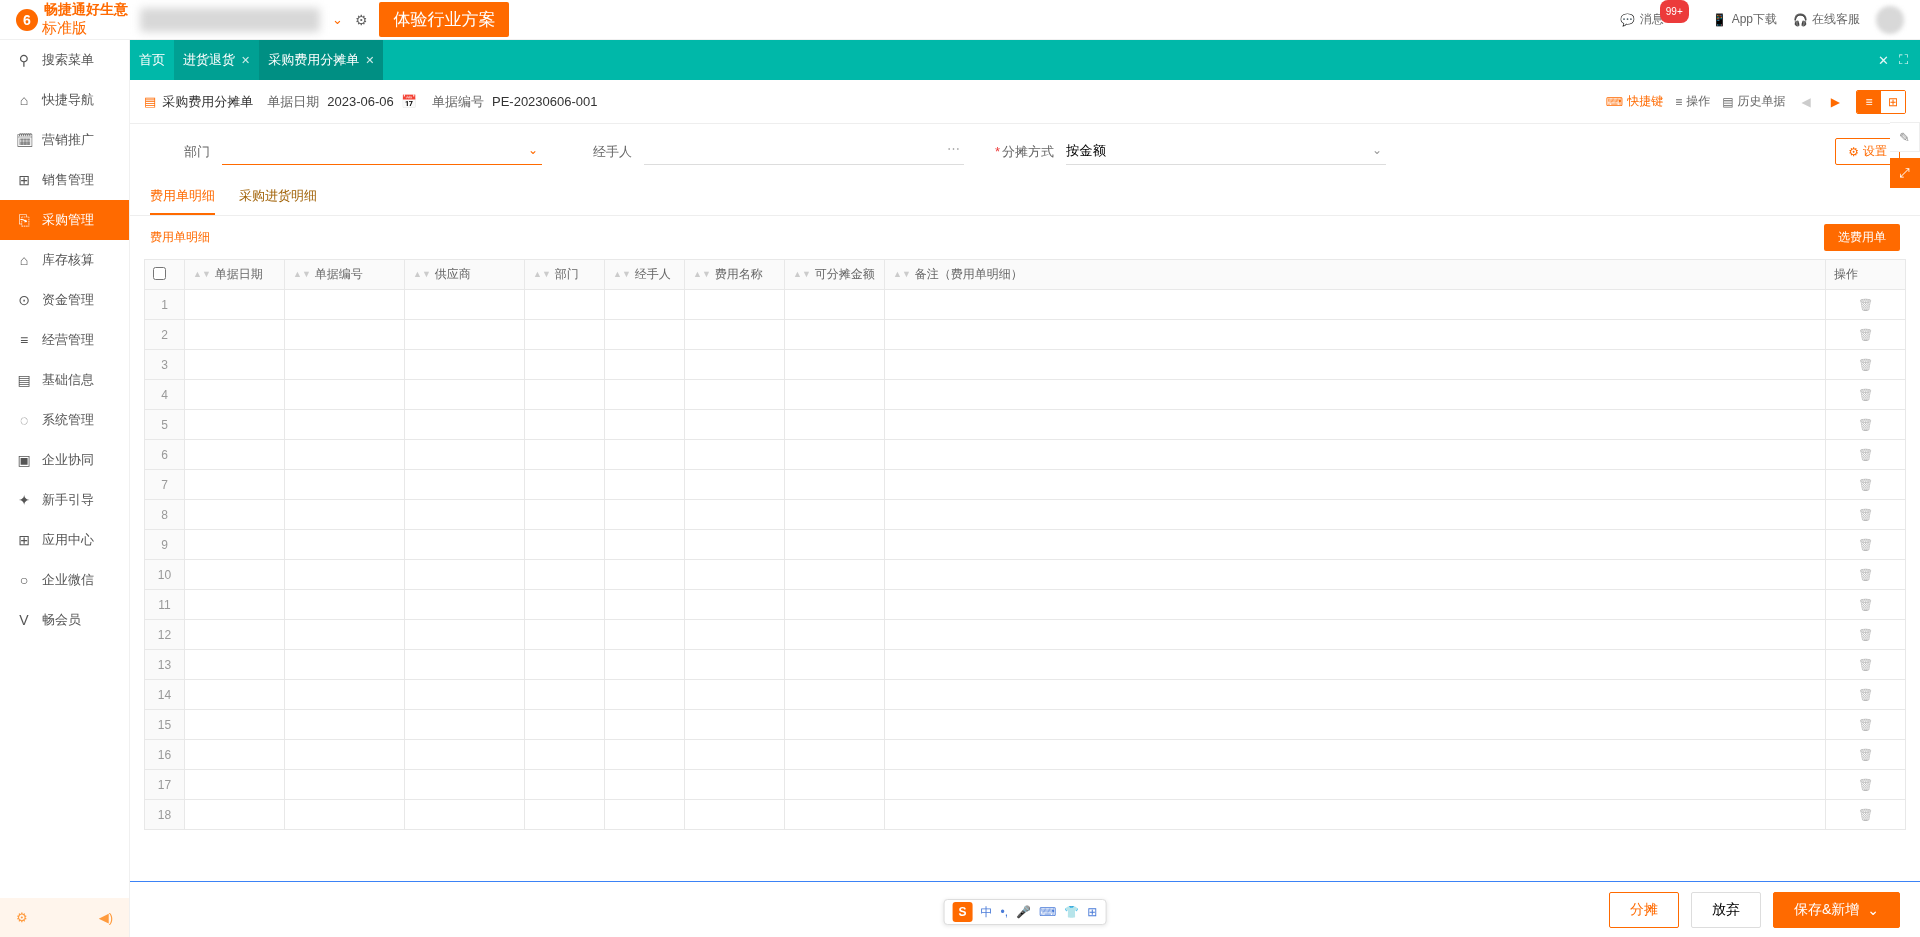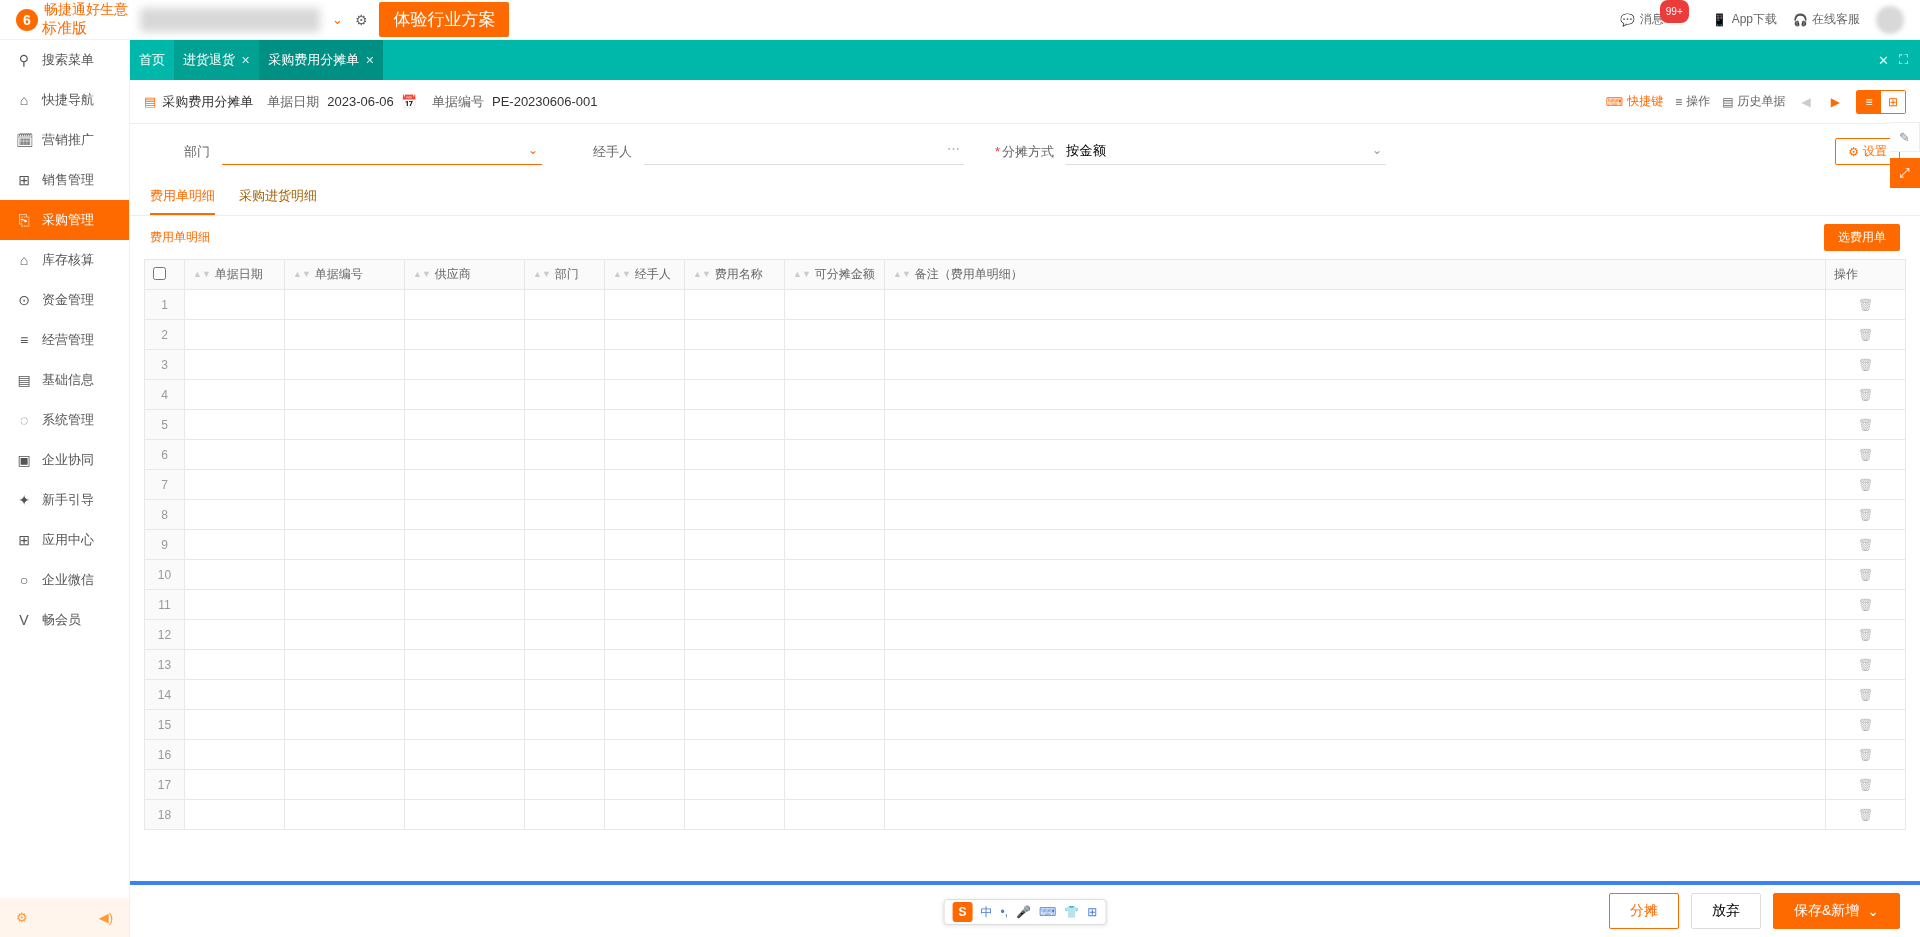--- a/index.html
+++ b/index.html
@@ -1,21 +1,21 @@
 <!DOCTYPE html>
 <html><head>
 <meta charset="utf-8">
 <style>
 *{margin:0;padding:0;box-sizing:border-box}
 body{font-family:-apple-system,"PingFang SC","Microsoft YaHei",sans-serif;font-size:13px;color:#333;background:#fff;overflow:hidden}
 .app{display:flex;flex-direction:column;height:937px;width:1920px}
 .topbar{height:40px;display:flex;align-items:center;padding:0 16px;border-bottom:1px solid #f0f0f0;gap:12px}
 .logo{display:flex;align-items:center;gap:6px}
 .logo-icon{width:22px;height:22px;background:#ff6a00;border-radius:50%;display:flex;align-items:center;justify-content:center;color:#fff;font-weight:bold;font-size:14px}
-.logo-txt{color:#ff6a00;font-weight:400;font-size:14px}
+.logo-txt{color:#ff6a00;font-weight:700;font-size:14px}
 .logo-sub{color:#ff6a00;font-size:15px;margin-left:-2px}
 .blur{filter:blur(4px);background:#d8d8d8;width:180px;height:24px;border-radius:2px}
 .chev{color:#ff6a00;cursor:pointer}
 .gear-top{color:#666;cursor:pointer;font-size:14px}
 .orange-btn{background:#ff6a00;color:#fff;border:none;padding:6px 14px;border-radius:2px;cursor:pointer;font-size:17px}
 .topbar-right{margin-left:auto;display:flex;align-items:center;gap:16px;color:#666}
 .tr-item{display:flex;align-items:center;gap:4px;cursor:pointer;font-size:12px}
 .badge{background:#ec3b3b;color:#fff;border-radius:8px;padding:6px 6px;font-size:10px;position:relative;top:-8px;left:-8px}
 .avatar{width:28px;height:28px;background:#d8d8d8;border-radius:50%;filter:blur(2px)}
 .body{display:flex;flex:1;min-height:0}
@@ -66,21 +66,21 @@
 .section-label{color:#ff6a00;font-size:12px}
 .sel-fee{margin-left:auto;background:#ff6a00;color:#fff;border:none;padding:5px 14px;border-radius:2px;cursor:pointer;font-size:12px}
 .grid-wrap{flex:1;overflow:auto;padding:0 14px}
 table{width:100%;border-collapse:collapse;table-layout:fixed}
 th,td{border:1px solid #e8e8e8;height:30px;font-size:12px;color:#666;padding:0 8px}
 th{background:#fafafa;font-weight:normal;text-align:left;position:relative}
 .sort{color:#ccc;font-size:9px;display:inline-flex;flex-direction:column;line-height:5px;margin-right:4px;vertical-align:middle}
 td.rownum{text-align:center;color:#999;background:#fafafa}
 td.op{text-align:center}
 .del-icon{color:#bbb;cursor:pointer}
-.footer{height:56px;border-top:4px solid #3b82f6;display:flex;align-items:center;justify-content:flex-end;padding:0 20px;gap:12px}
+.footer{height:56px;border-top:1px solid #3b82f6;display:flex;align-items:center;justify-content:flex-end;padding:0 20px;gap:12px}
 .btn{padding:8px 20px;border-radius:2px;cursor:pointer;font-size:14px;border:1px solid #ddd;background:#fff}
 .btn.outline-orange{border-color:#ff6a00;color:#ff6a00}
 .btn.primary{background:#ff6a00;border-color:#ff6a00;color:#fff;display:flex;align-items:center;gap:8px}
 .ime{position:absolute;bottom:12px;left:50%;transform:translateX(-50%);display:flex;align-items:center;gap:8px;background:#fff;border:1px solid #ddd;border-radius:4px;padding:2px 8px;box-shadow:0 1px 4px rgba(0,0,0,.1);font-size:12px;color:#4a7bd8}
 .ime .slogo{background:#ff6a00;color:#fff;width:20px;height:20px;border-radius:3px;display:flex;align-items:center;justify-content:center;font-weight:bold}
 .rail{position:absolute;right:0;top:82px;display:flex;flex-direction:column;gap:6px}
 .rail-btn{width:30px;height:30px;display:flex;align-items:center;justify-content:center;border:1px solid #eee;border-left:none;cursor:pointer;color:#888;background:#fff}
 .rail-btn.orange{background:#ff6a00;color:#fff;border-color:#ff6a00}
 col.c-chk{width:40px}col.c-date{width:100px}col.c-no{width:120px}col.c-sup{width:120px}col.c-dept{width:80px}col.c-hand{width:80px}col.c-fname{width:100px}col.c-amt{width:100px}col.c-op{width:80px}
 </style>

